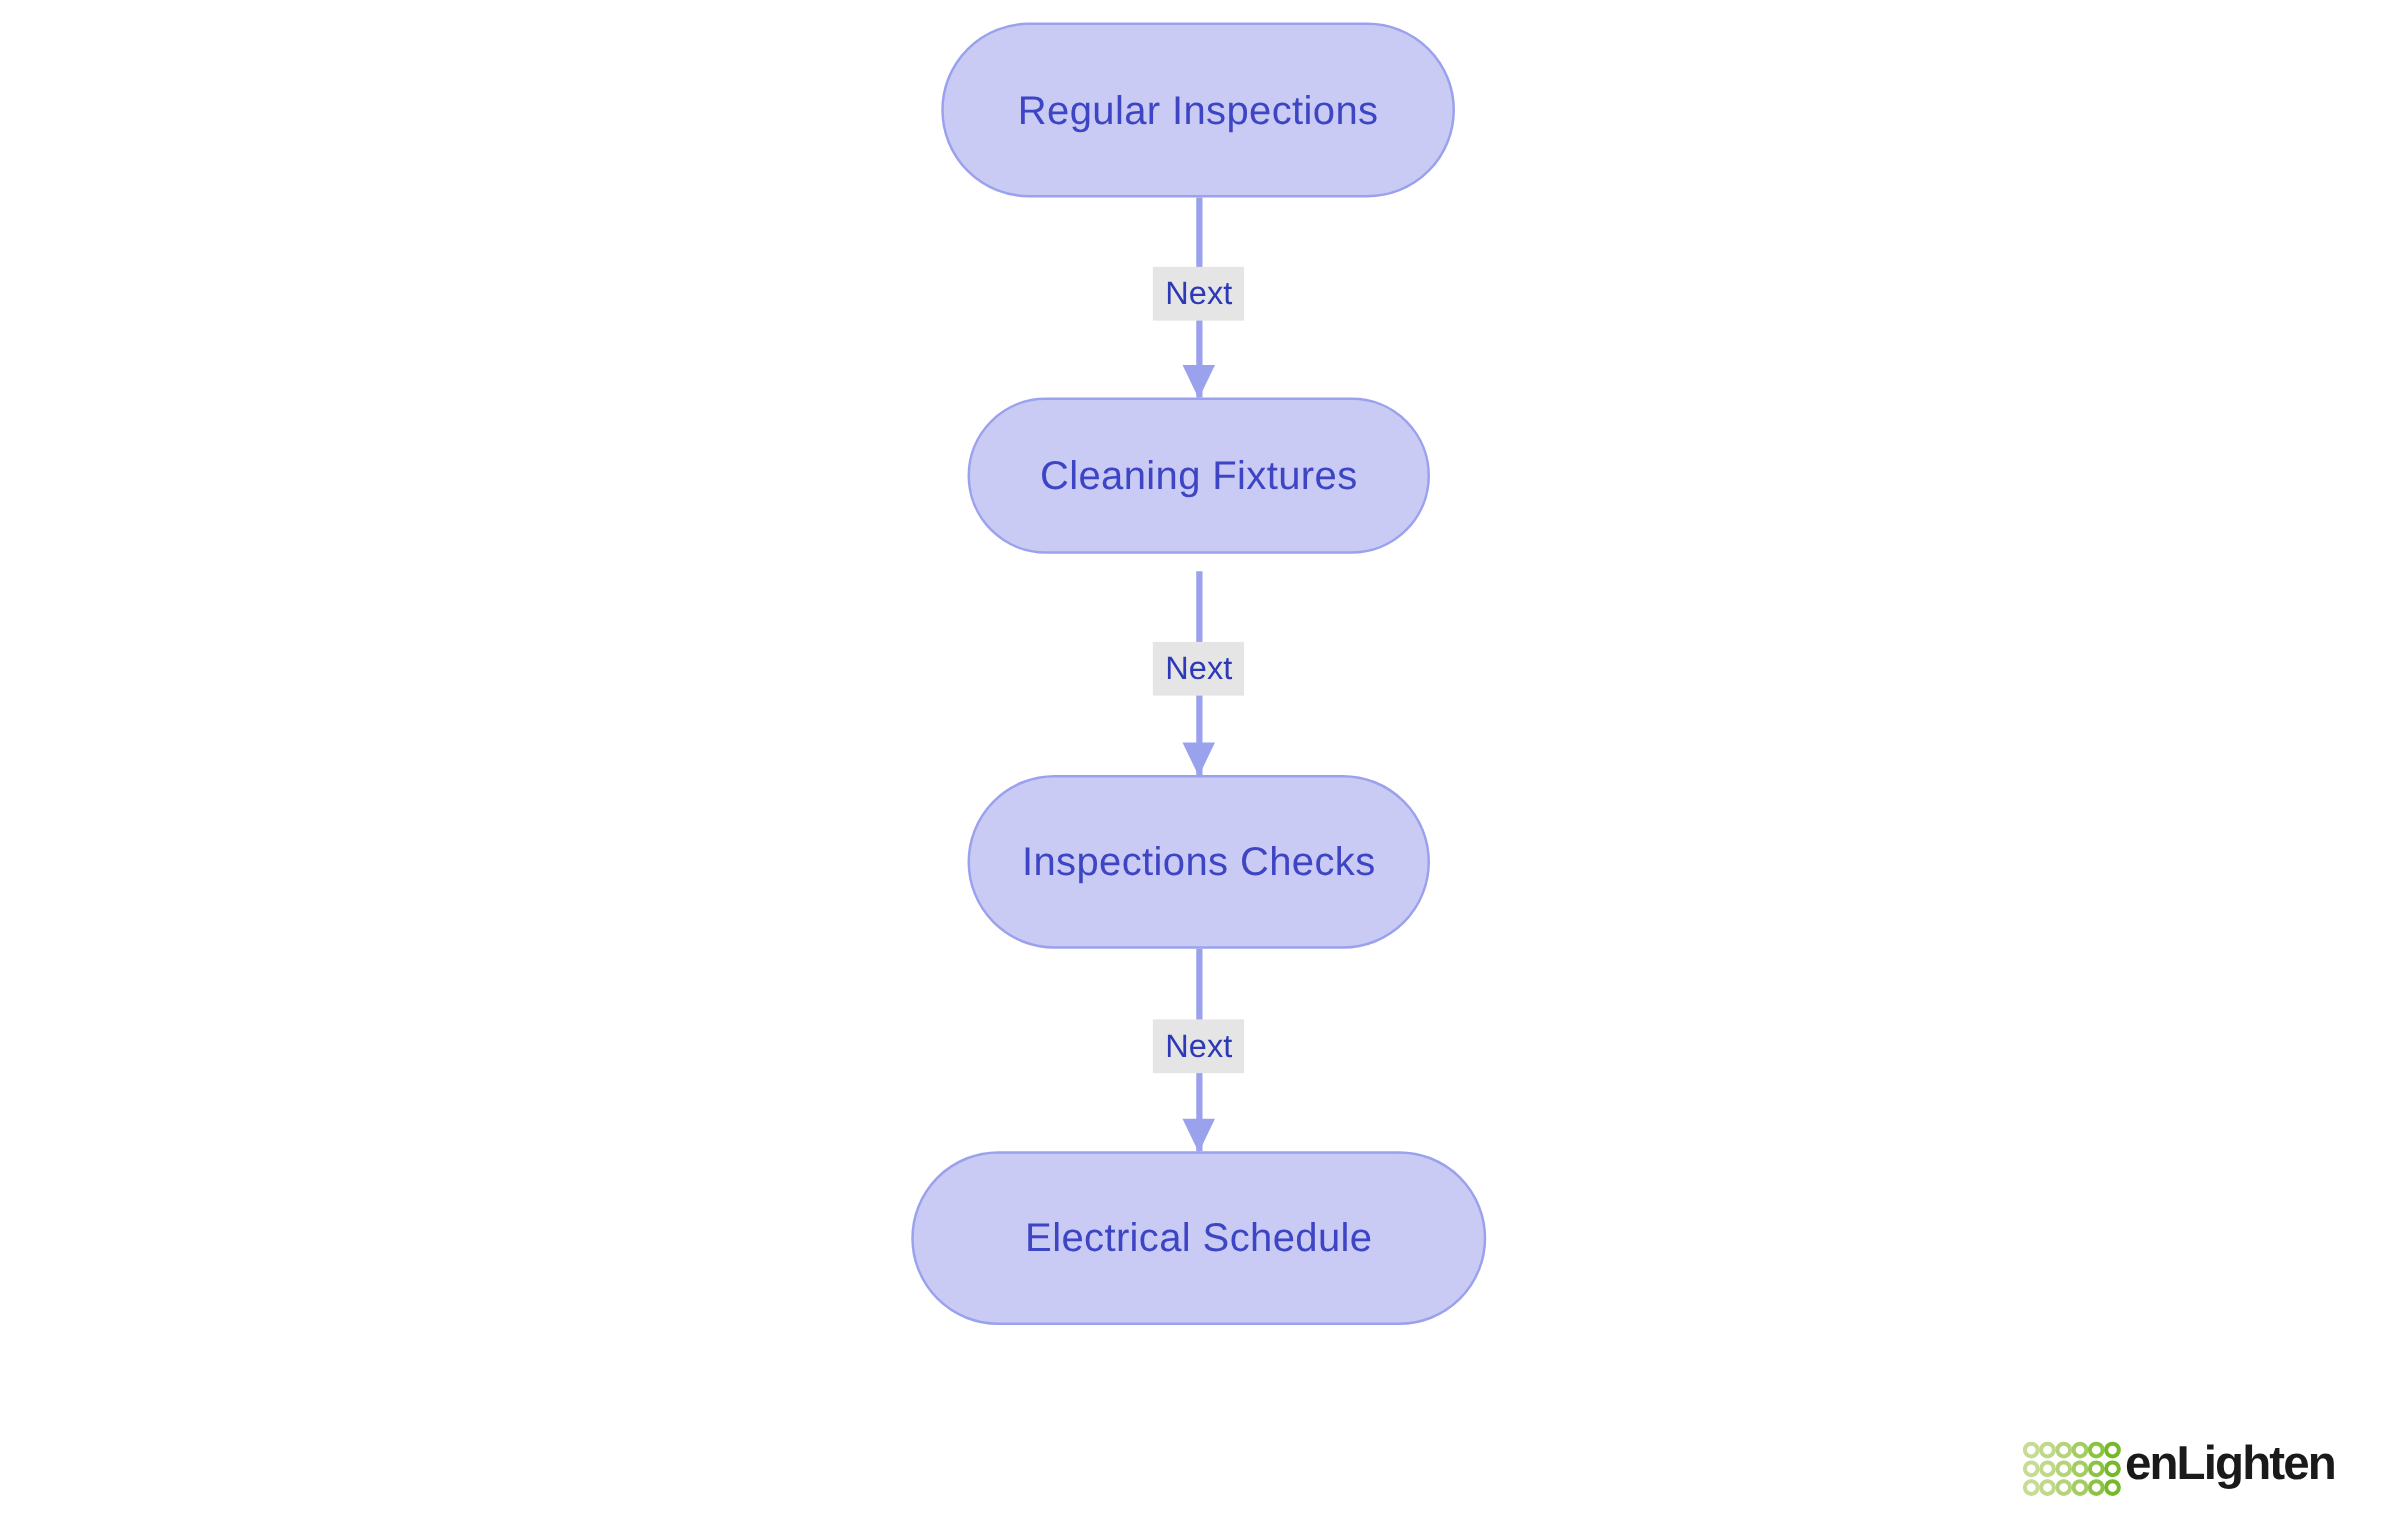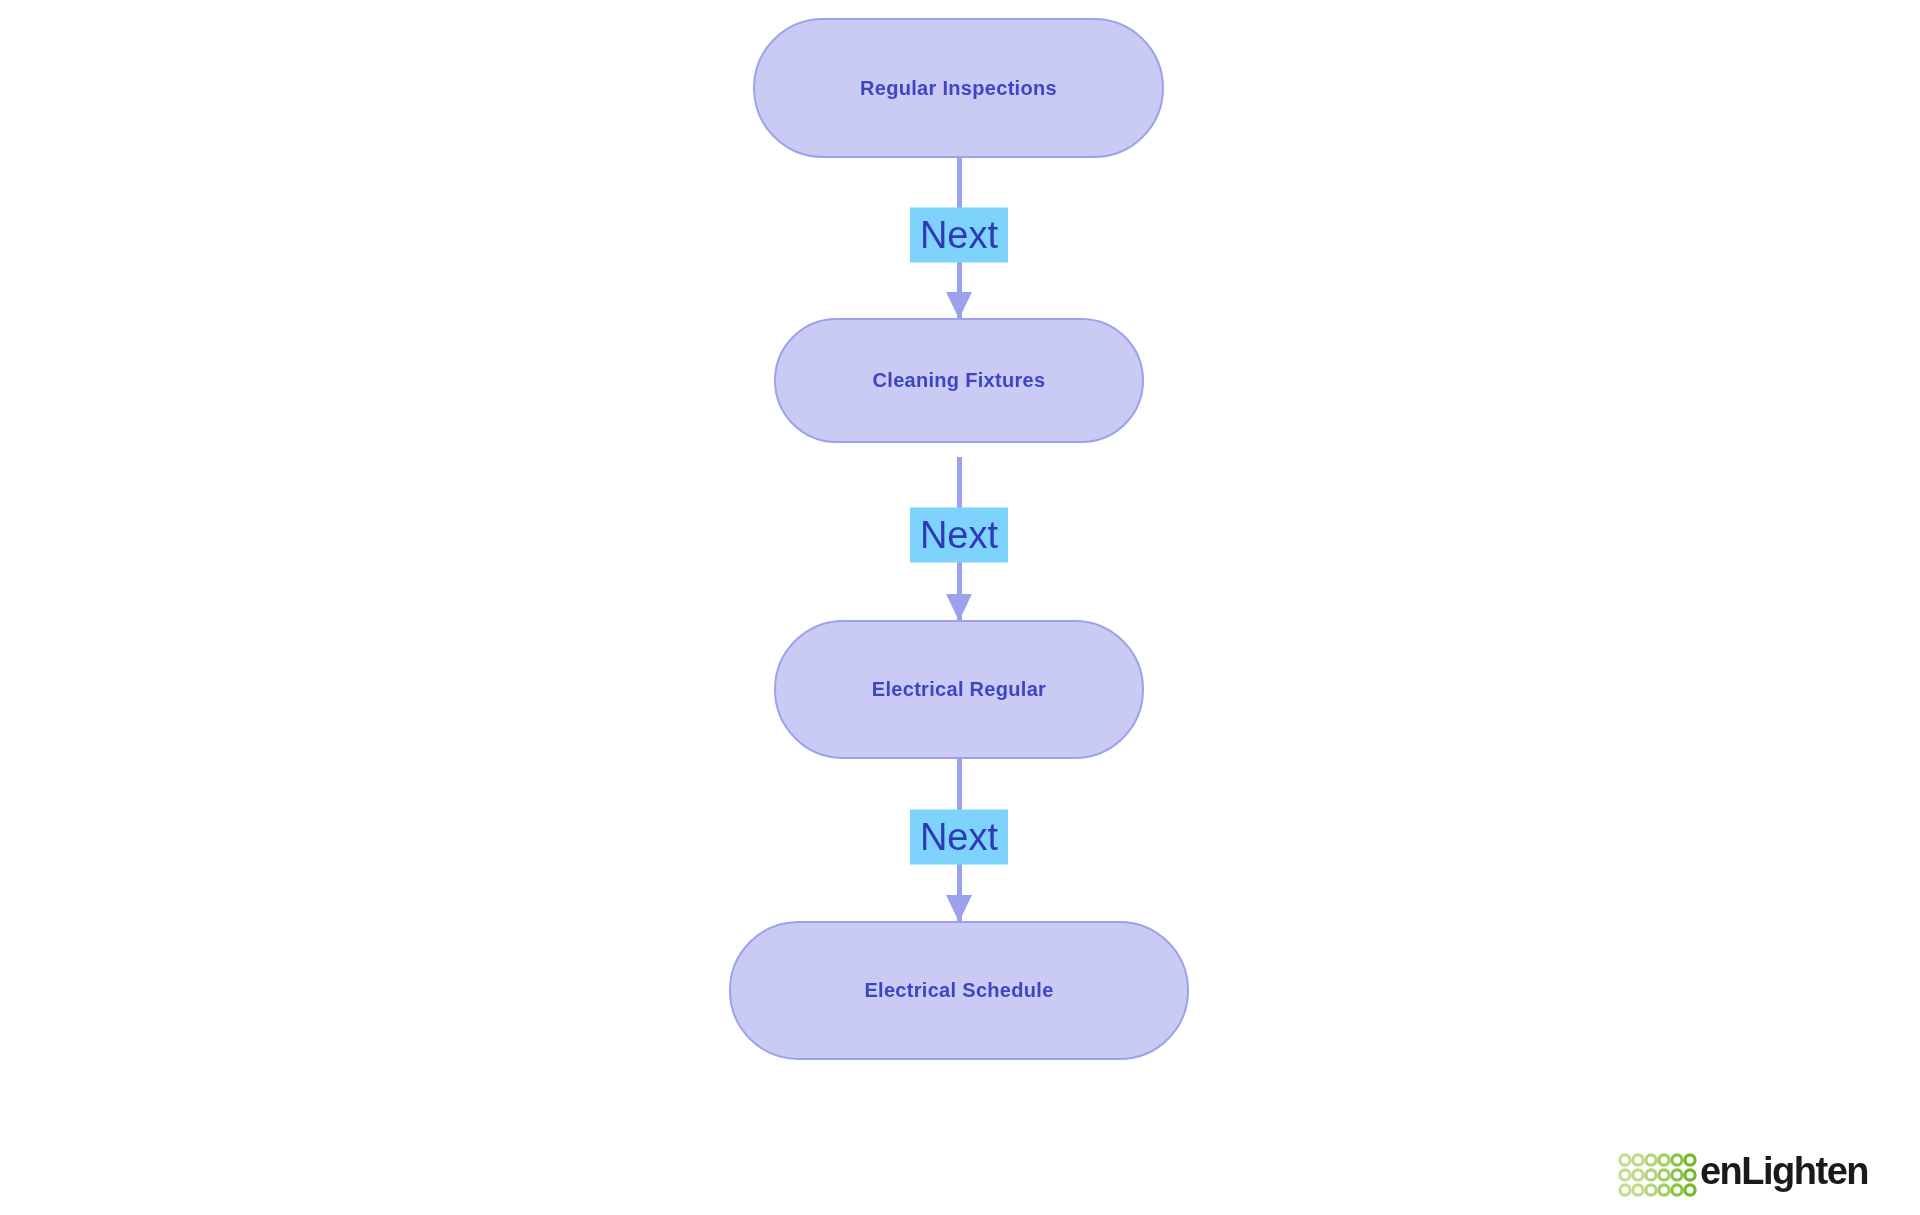--- a/index.html
+++ b/index.html
@@ -20,22 +20,22 @@
     display: flex;
     align-items: center;
     justify-content: center;
     background: var(--node-fill, #c9cbf4);
     border: 2px solid var(--node-border, #9ba2ed);
     border-radius: 72px;
     box-sizing: border-box;
   }
   .flow-node .node-label {
     color: var(--node-text, #3e45c5);
-    font-size: 20px;
-    font-weight: 700;
+    font-size: 32px;
+    font-weight: 400;
     letter-spacing: 0.3px;
     white-space: nowrap;
   }
   .n1 { left: 753px; top: 18px;  width: 411px; height: 140px; }
   .n2 { left: 774px; top: 318px; width: 370px; height: 125px; }
   .n3 { left: 774px; top: 620px; width: 370px; height: 139px; }
   .n4 { left: 729px; top: 921px; width: 460px; height: 139px; }
 
   .connector {
     position: absolute;
@@ -61,24 +61,24 @@
     height: 0;
     border-left: 13px solid transparent;
     border-right: 13px solid transparent;
     border-top: 27px solid var(--edge-line, #9ba2ed);
   }
   .connector .edge-label {
     position: absolute;
     top: 48%;
     left: 0;
     transform: translate(-50%, -50%);
-    background: #7dd3fc;
+    background: #e5e5e5;
     padding: 6px 10px;
     color: var(--edge-label, #2e39b8);
-    font-size: 38px;
+    font-size: 26px;
     font-weight: 400;
     white-space: nowrap;
   }
 
   .logo {
     position: absolute;
     right: 52px;
     bottom: 16px;
     display: flex;
     align-items: flex-start;
@@ -114,21 +114,21 @@
     <span class="node-label">Cleaning Fixtures</span>
   </div>
 
   <div class="connector c2">
     <span class="line"></span>
     <span class="head"></span>
     <span class="edge-label">Next</span>
   </div>
 
   <div class="flow-node n3">
-    <span class="node-label">Electrical Regular</span>
+    <span class="node-label">Inspections Checks</span>
   </div>
 
   <div class="connector c3">
     <span class="line"></span>
     <span class="head"></span>
     <span class="edge-label">Next</span>
   </div>
 
   <div class="flow-node n4">
     <span class="node-label">Electrical Schedule</span>

